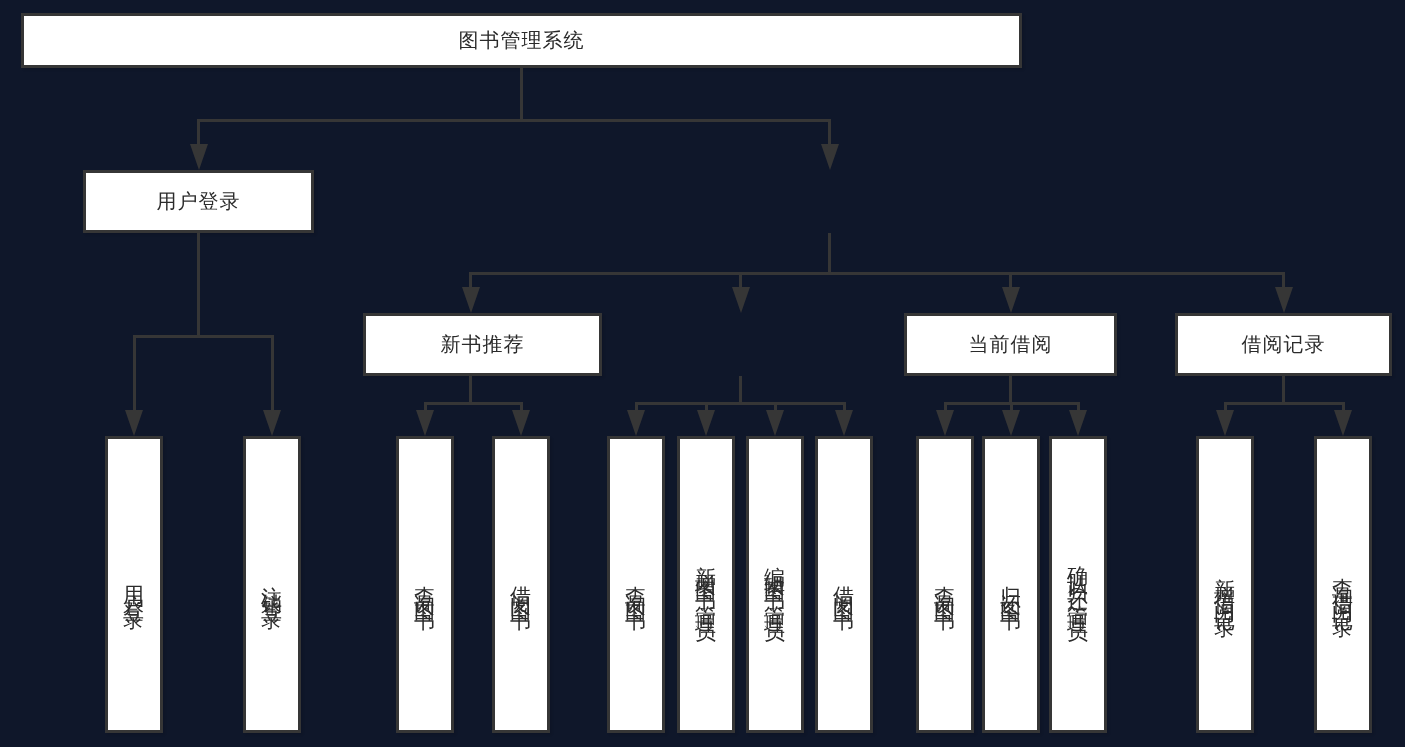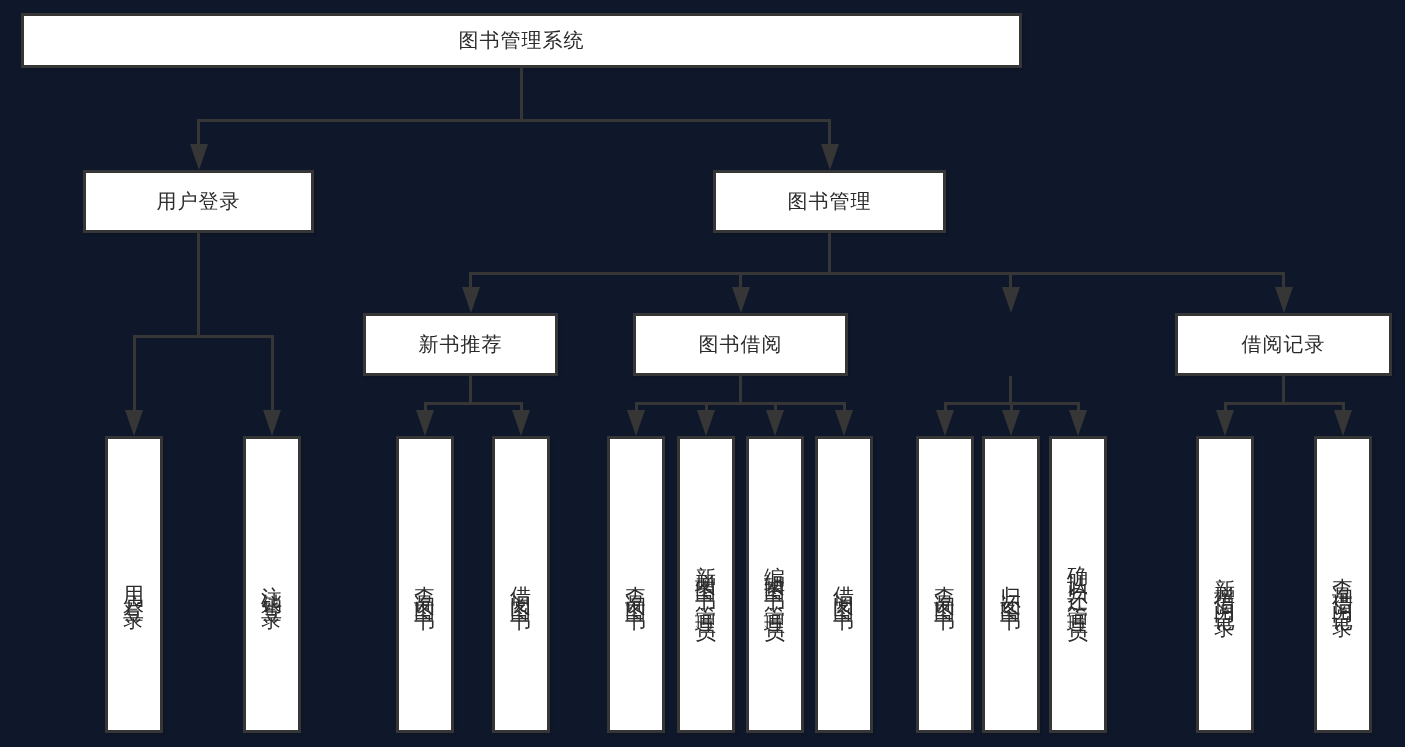--- a/index.html
+++ b/index.html
@@ -49,47 +49,44 @@
   <div class="vline" style="left:520px; top:68px; height:51px;"></div>
   <div class="hline" style="left:197px; top:119px; width:634px;"></div>
   <div class="vline" style="left:197px; top:119px; height:28px;"></div>
   <div class="arrow" style="left:189.5px; top:144px;"></div>
   <div class="vline" style="left:828px; top:119px; height:28px;"></div>
   <div class="arrow" style="left:820.5px; top:144px;"></div>
 
   <div class="box" style="left:83px; top:170px; width:231px; height:63px;">
     <span>用户登录</span>
   </div>
-  <div class="box" style="left:713px; top:170px; width:233px; height:63px;">
-    <span>图书管理</span>
-  </div>
 
   <div class="vline" style="left:197px; top:233px; height:103px;"></div>
   <div class="hline" style="left:132.5px; top:335px; width:141px;"></div>
   <div class="vline" style="left:132.5px; top:335px; height:77px;"></div>
   <div class="arrow" style="left:125px; top:410px;"></div>
   <div class="vline" style="left:270.5px; top:335px; height:77px;"></div>
   <div class="arrow" style="left:263px; top:410px;"></div>
 
   <div class="vline" style="left:828px; top:233px; height:39px;"></div>
   <div class="hline" style="left:469px; top:272px; width:816px;"></div>
   <div class="vline" style="left:469px; top:272px; height:16px;"></div>
   <div class="arrow" style="left:461.5px; top:287px;"></div>
   <div class="vline" style="left:739px; top:272px; height:16px;"></div>
   <div class="arrow" style="left:731.5px; top:287px;"></div>
   <div class="vline" style="left:1009px; top:272px; height:16px;"></div>
   <div class="arrow" style="left:1001.5px; top:287px;"></div>
   <div class="vline" style="left:1282px; top:272px; height:16px;"></div>
   <div class="arrow" style="left:1274.5px; top:287px;"></div>
 
-  <div class="box" style="left:363px; top:313px; width:195px; height:63px;">
+  <div class="box" style="left:363px; top:313px; width:239px; height:63px;">
     <span>新书推荐</span>
   </div>
-  <div class="box" style="left:633px; top:313px; width:215px; height:63px;">
-    <span>图书借阅</span>
+  <div class="box" style="left:904px; top:313px; width:213px; height:63px;">
+    <span>当前借阅</span>
   </div>
   <div class="box" style="left:1175px; top:313px; width:217px; height:63px;">
     <span>借阅记录</span>
   </div>
 
   <div class="vline" style="left:469px; top:376px; height:29px;"></div>
   <div class="hline" style="left:423.5px; top:402px; width:99px;"></div>
   <div class="vline" style="left:423.5px; top:402px; height:10px;"></div>
   <div class="arrow" style="left:416px; top:410px;"></div>
   <div class="vline" style="left:519.5px; top:402px; height:10px;"></div>

